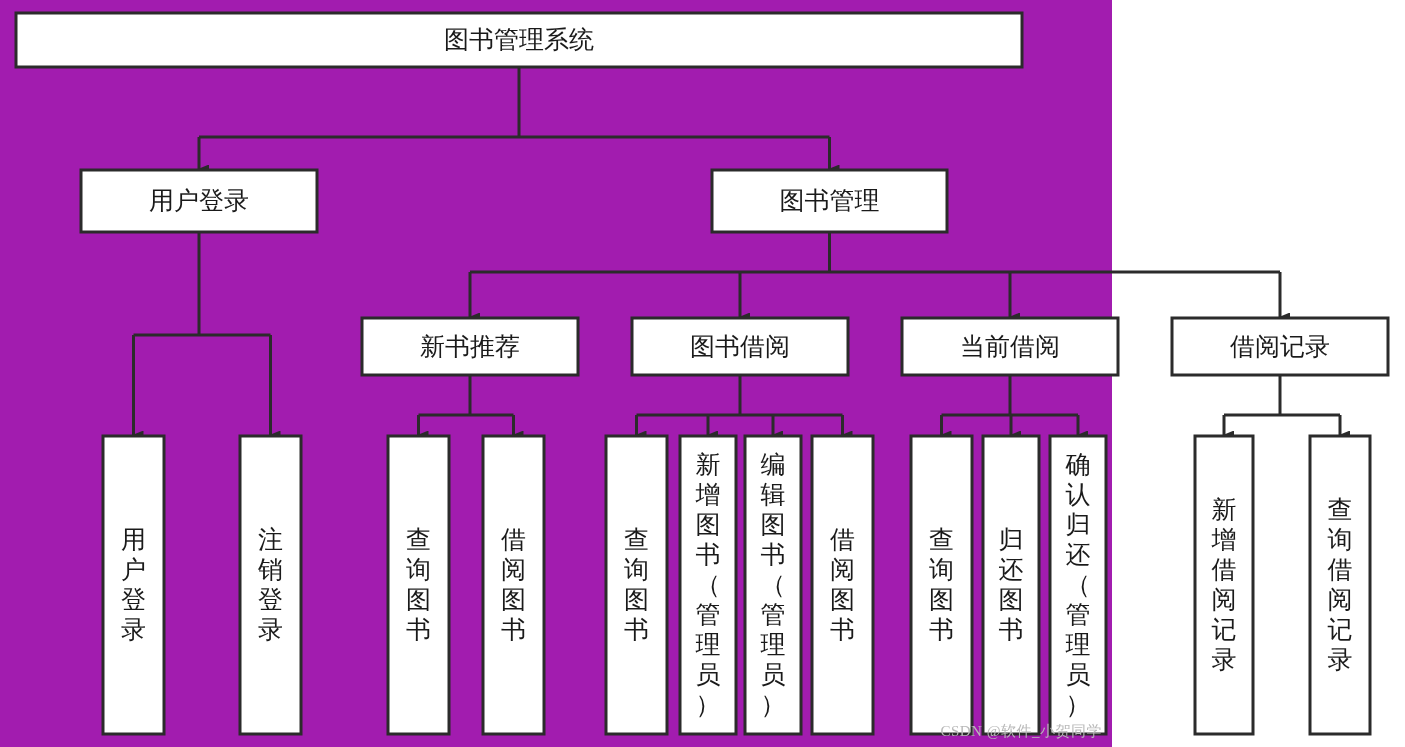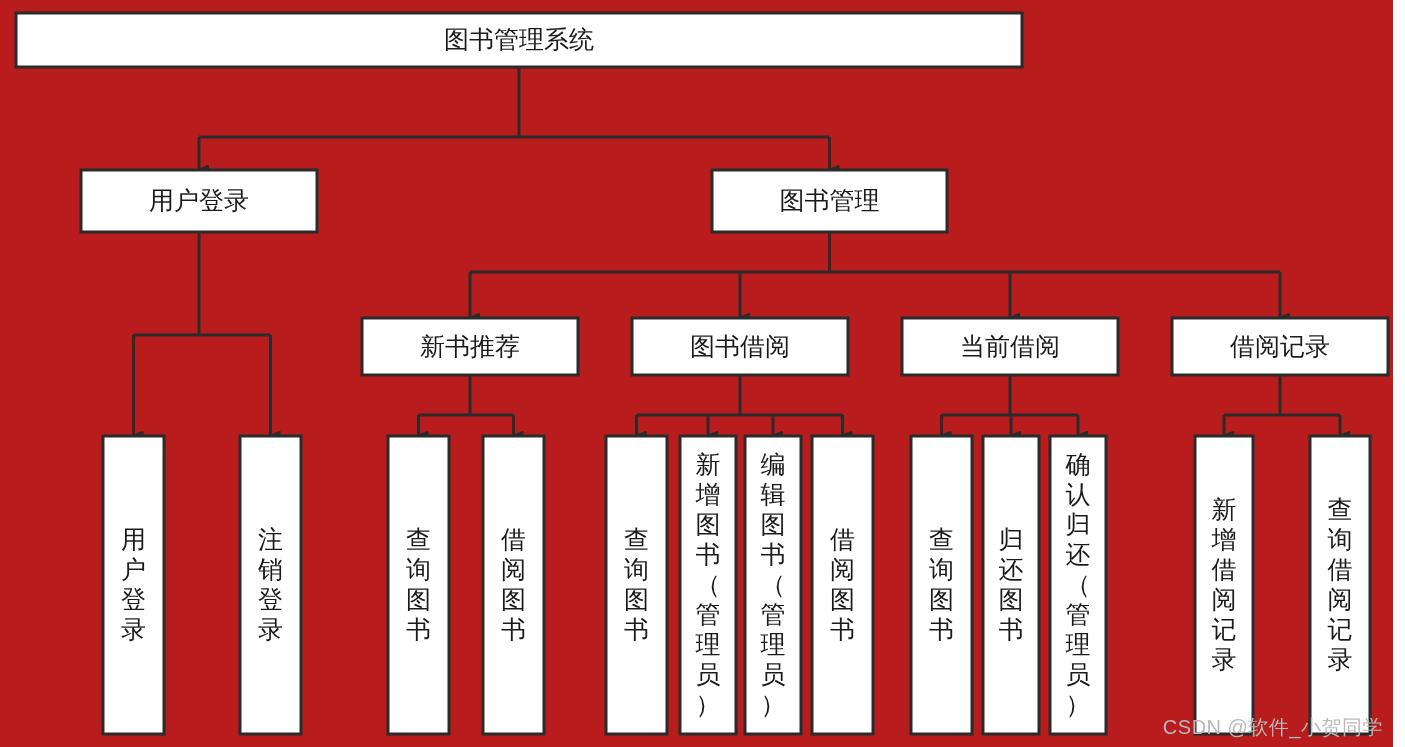--- a/index.html
+++ b/index.html
@@ -9,23 +9,23 @@
   }
   body {
     width: 1405px;
     height: 747px;
     font-family: "DejaVu Sans", "Liberation Sans", sans-serif;
     overflow: hidden;
     position: relative;
   }
   #diagram-root {
     position: relative;
-    width: 1393px;
+    width: 1112px;
     height: 747px;
-    background: #b91c1c;
+    background: #a21caf;
   }
   svg.diagram-svg {
     position: absolute;
     top: 0;
     left: 0;
     width: 1405px;
     height: 747px;
     display: block;
   }
   .node-box {
@@ -48,22 +48,22 @@
   .node-label-vertical {
     fill: #1a1a1a;
     font-family: "DejaVu Sans", "Liberation Sans", sans-serif;
     font-size: 25px;
     text-anchor: middle;
   }
   .watermark {
     position: absolute;
     right: 10px;
     bottom: 6px;
-    font-family: Liberation Sans, sans-serif;
-    font-size: 20px;
+    font-family: Liberation Serif, serif;
+    font-size: 15px;
     color: #b9b9b9;
     letter-spacing: 0.5px;
     white-space: nowrap;
     user-select: none;
   }
 </style>
 </head>
 <body>
 
 <div id="diagram-root">

